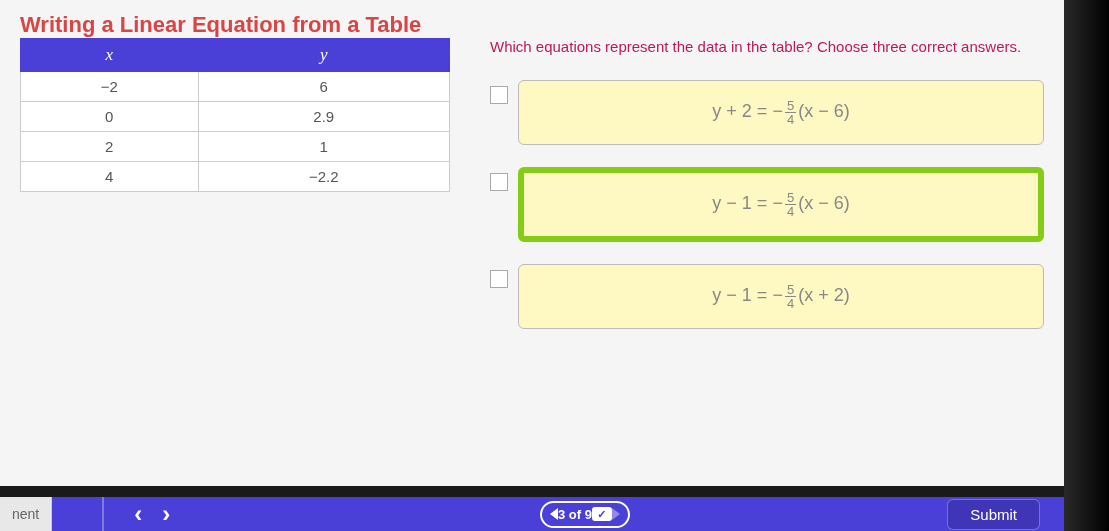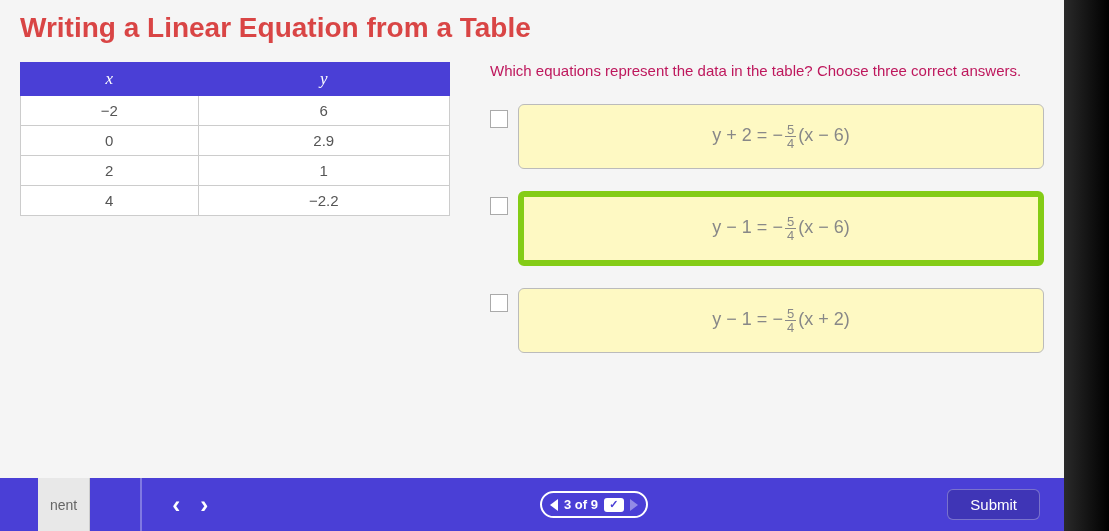--- a/index.html
+++ b/index.html
@@ -15,23 +15,22 @@
       position: absolute;
       top: 0;
       left: 0;
       right: 45px;
       bottom: 45px;
       background: #f5f5f5;
       padding: 12px 20px;
     }
     .lesson-title {
       color: #d94545;
-      font-size: 28px;
+      font-size: 22px;
       font-weight: bold;
-      margin-bottom: 18px;
     }
     .content-row {
       display: flex;
       gap: 40px;
     }
     .left-col {
       flex: 0 0 430px;
     }
     .right-col {
       flex: 1;
@@ -91,26 +90,25 @@
       font-size: 18px;
     }
     .option-box.selected {
       border: 6px solid #84cc16;
     }
     .footer-bar {
       position: absolute;
       bottom: 0;
       left: 0;
       right: 45px;
-      height: 53px;
+      height: 34px;
       background: #4a3fd6;
       display: flex;
       align-items: center;
       color: #fff;
-      padding-left: 38px;
     }
     .footer-left-btn {
       background: #e8e8e8;
       color: #666;
       height: 100%;
       padding: 0 12px;
       display: flex;
       align-items: center;
       font-size: 14px;
       border-right: 1px solid #ccc;
@@ -132,21 +130,20 @@
     }
     .progress-pill {
       margin-left: auto;
       margin-right: auto;
       background: #4a3fd6;
       border: 2px solid #fff;
       border-radius: 20px;
       padding: 4px 8px;
       display: flex;
       align-items: center;
-      gap: 6px;
       position: absolute;
       left: 540px;
     }
     .progress-pill .tri-left {
       width: 0; height: 0;
       border-top: 6px solid transparent;
       border-bottom: 6px solid transparent;
       border-right: 8px solid #fff;
     }
     .progress-pill .tri-right {

